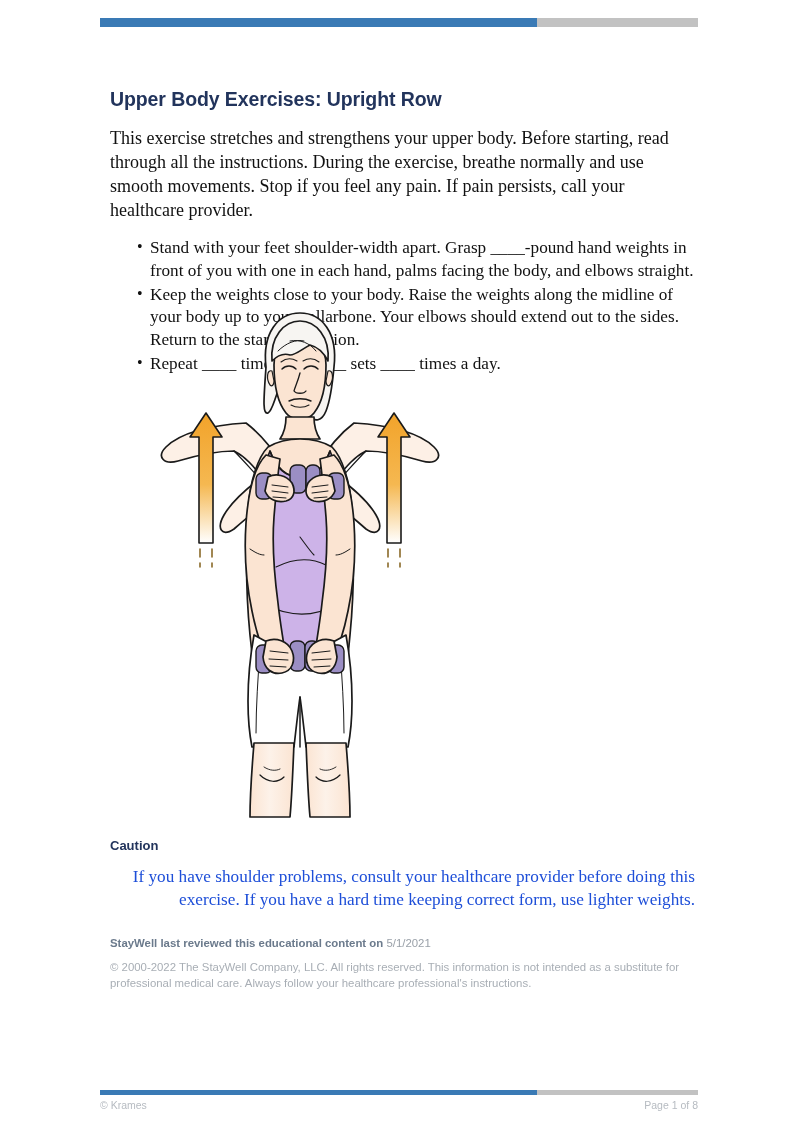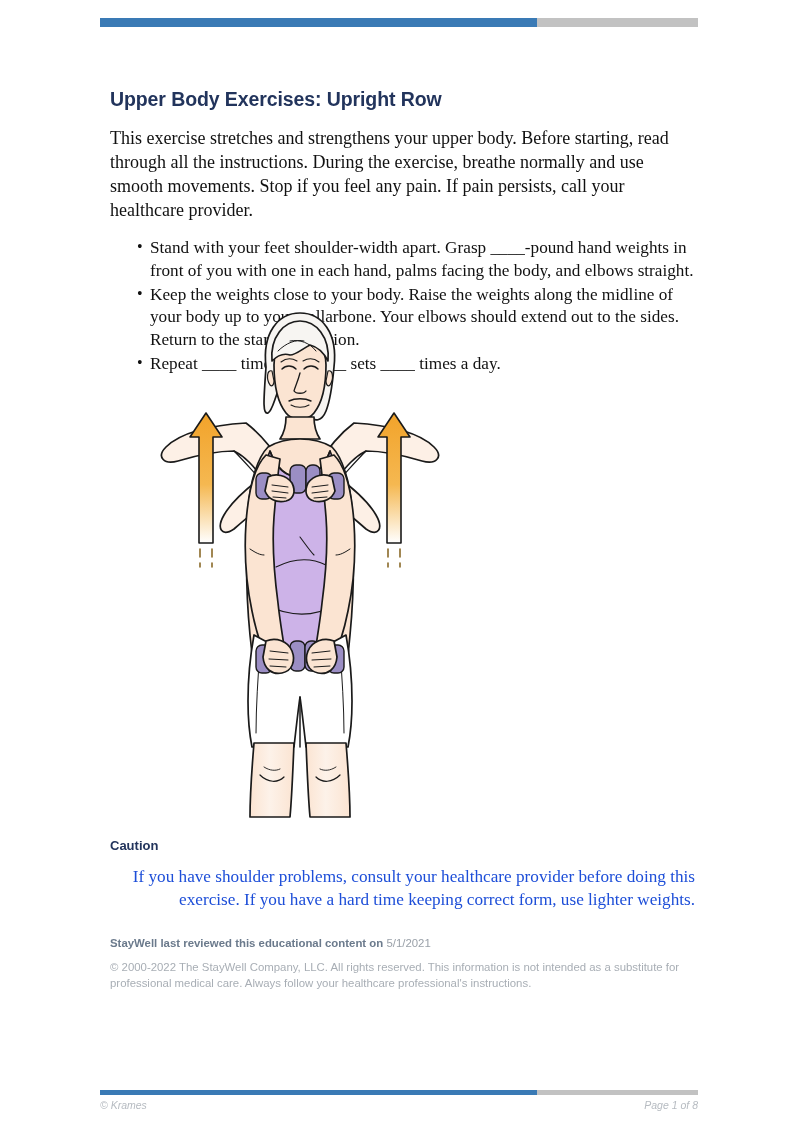--- a/index.html
+++ b/index.html
@@ -171,21 +171,20 @@
     background: #c2c2c2;
   }
   .footer {
     position: absolute;
     left: 100px;
     top: 1099px;
     width: 598px;
     display: flex;
     justify-content: space-between;
     font-family: "Liberation Sans", sans-serif;
-    font-style: italic;
     font-size: 10.5px;
     color: #b6bbc1;
   }
 </style>
 </head>
 <body>
 
 <div class="page">
 
   <div class="top-rule">

